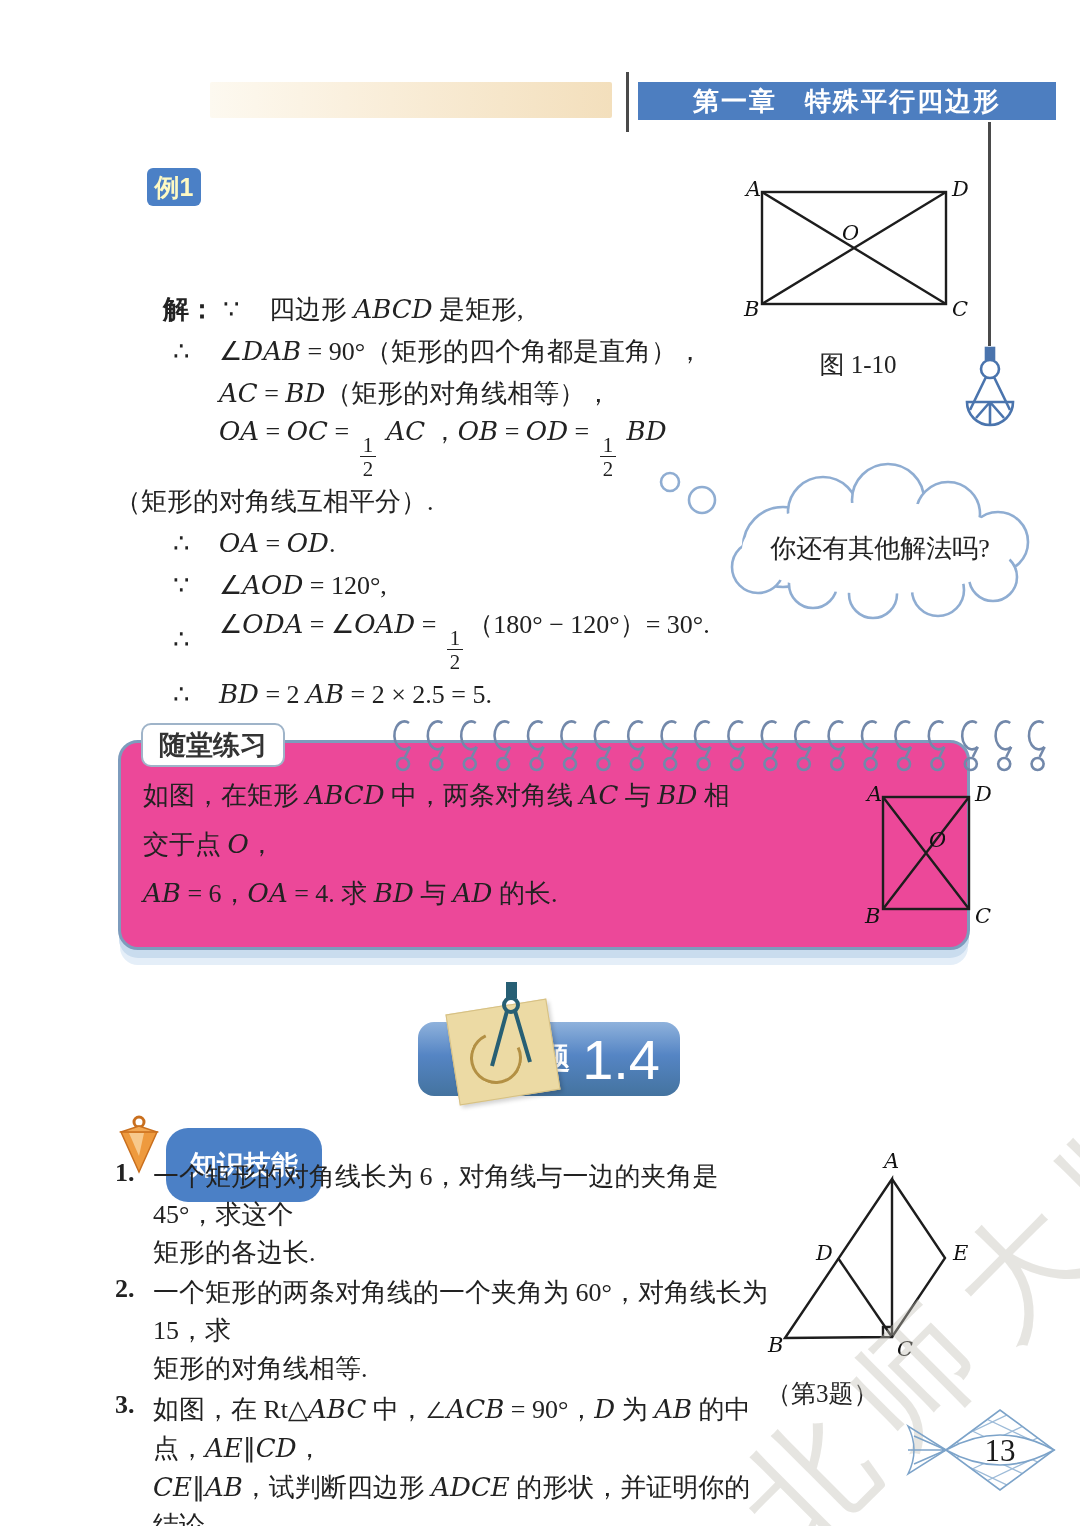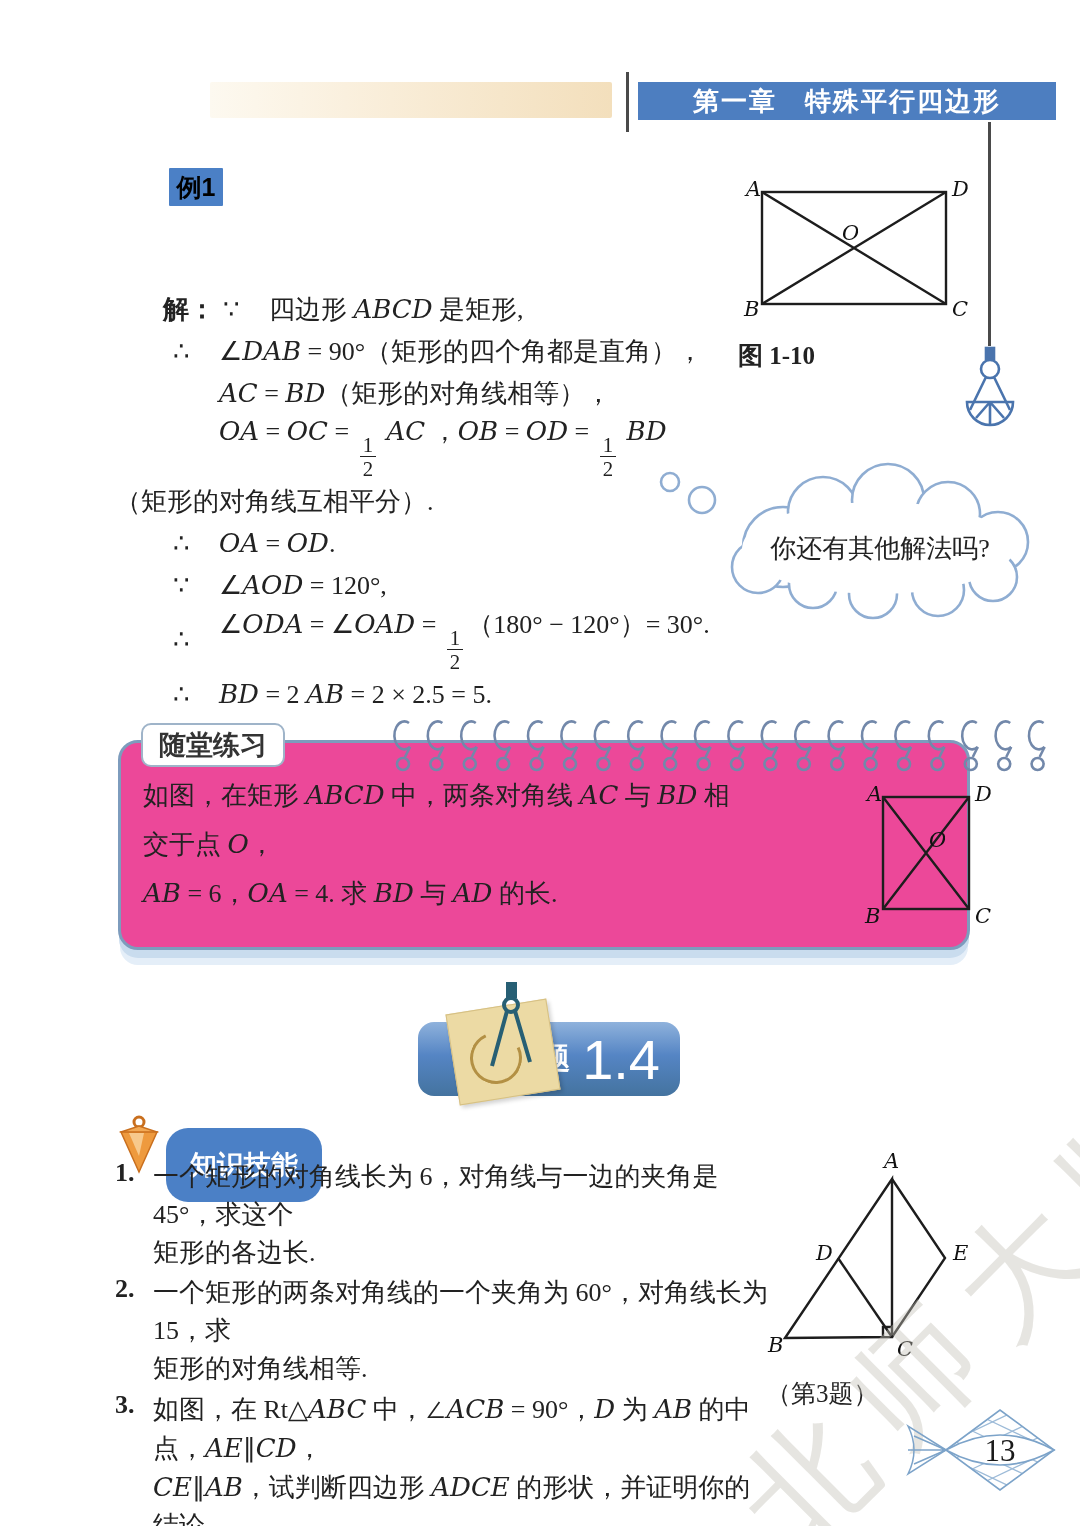--- a/index.html
+++ b/index.html
@@ -13,38 +13,38 @@
     background:linear-gradient(90deg,#fdf9f0 0%,#f9edd8 45%,#f3dfbc 100%);border-radius:2px;}
   .header-divider{position:absolute;left:626px;top:72px;width:3px;height:60px;background:#4a4a4a;}
   .chapter-banner{position:absolute;left:638px;top:82px;width:418px;height:38px;background:#4d7ec0;
     display:flex;align-items:center;justify-content:center;}
   .chapter-banner span{color:#fff;font-family:"Liberation Sans",sans-serif;
     font-weight:bold;font-size:26px;letter-spacing:2px;}
   .hang-line{position:absolute;left:988px;top:122px;width:2.5px;height:224px;background:#4a4a4a;}
   .compass-charm{position:absolute;left:958px;top:346px;}
 
   
-  .ex-badge{position:absolute;left:169px;top:168px;width:54px;height:38px;background:#4b80c6;
-    border-radius:1px;color:#000000;font-family:"Liberation Sans",sans-serif;font-weight:bold;
+  .ex-badge{position:absolute;left:147px;top:168px;width:54px;height:38px;background:#4b80c6;
+    border-radius:6px;color:#fef9c3;font-family:"Liberation Sans",sans-serif;font-weight:bold;
     font-size:25px;display:flex;align-items:center;justify-content:center;}
   .statement{position:absolute;left:115px;top:166px;width:600px;line-height:45px;}
   .statement .first{padding-left:108px;}
   .solution{position:absolute;left:115px;top:288px;width:620px;}
   .sol-line{display:flex;align-items:center;min-height:42px;padding-left:58px;}
   .sol-line.solve{padding-left:48px;}
   .sol-line.flush{padding-left:0;}
   .sol-lead{font-weight:bold;margin-right:8px;}
   .sol-pfx{width:46px;flex:0 0 auto;}
   .frac{display:inline-flex;flex-direction:column;text-align:center;vertical-align:-12px;
     font-size:0.8em;line-height:1.12;margin:0 4px;}
   .frac .fn{border-bottom:1.6px solid #222;padding:0 3px;}
   .frac .fd{padding:0 3px;}
 
   .fig110{position:absolute;left:738px;top:168px;width:240px;}
-  .fig-caption{ text-align:left;font-size:25px;margin-top:4px;font-weight:bold;}
+  .fig-caption{ text-align:center;font-size:25px;margin-top:13px;}
   svg text.lbl{font-family:"DejaVu Serif",serif;font-style:italic;font-size:21px;fill:#111;}
 
   .cloud-wrap{position:absolute;left:648px;top:452px;}
   .cloud-wrap text{font-family:"Liberation Serif",serif;font-size:26px;fill:#222;}
 
   
   .practice-box{position:absolute;left:118px;top:740px;width:846px;height:204px;
     border:3px solid #7d9cbd;border-radius:20px;background:#ec4899;
     box-shadow:0 9px 0 -1px #c9dcee, 0 17px 0 -2px #e4eef8;}
   .practice-label{position:absolute;left:20px;top:-20px;background:#fff;border:2.5px solid #9fb4c9;

